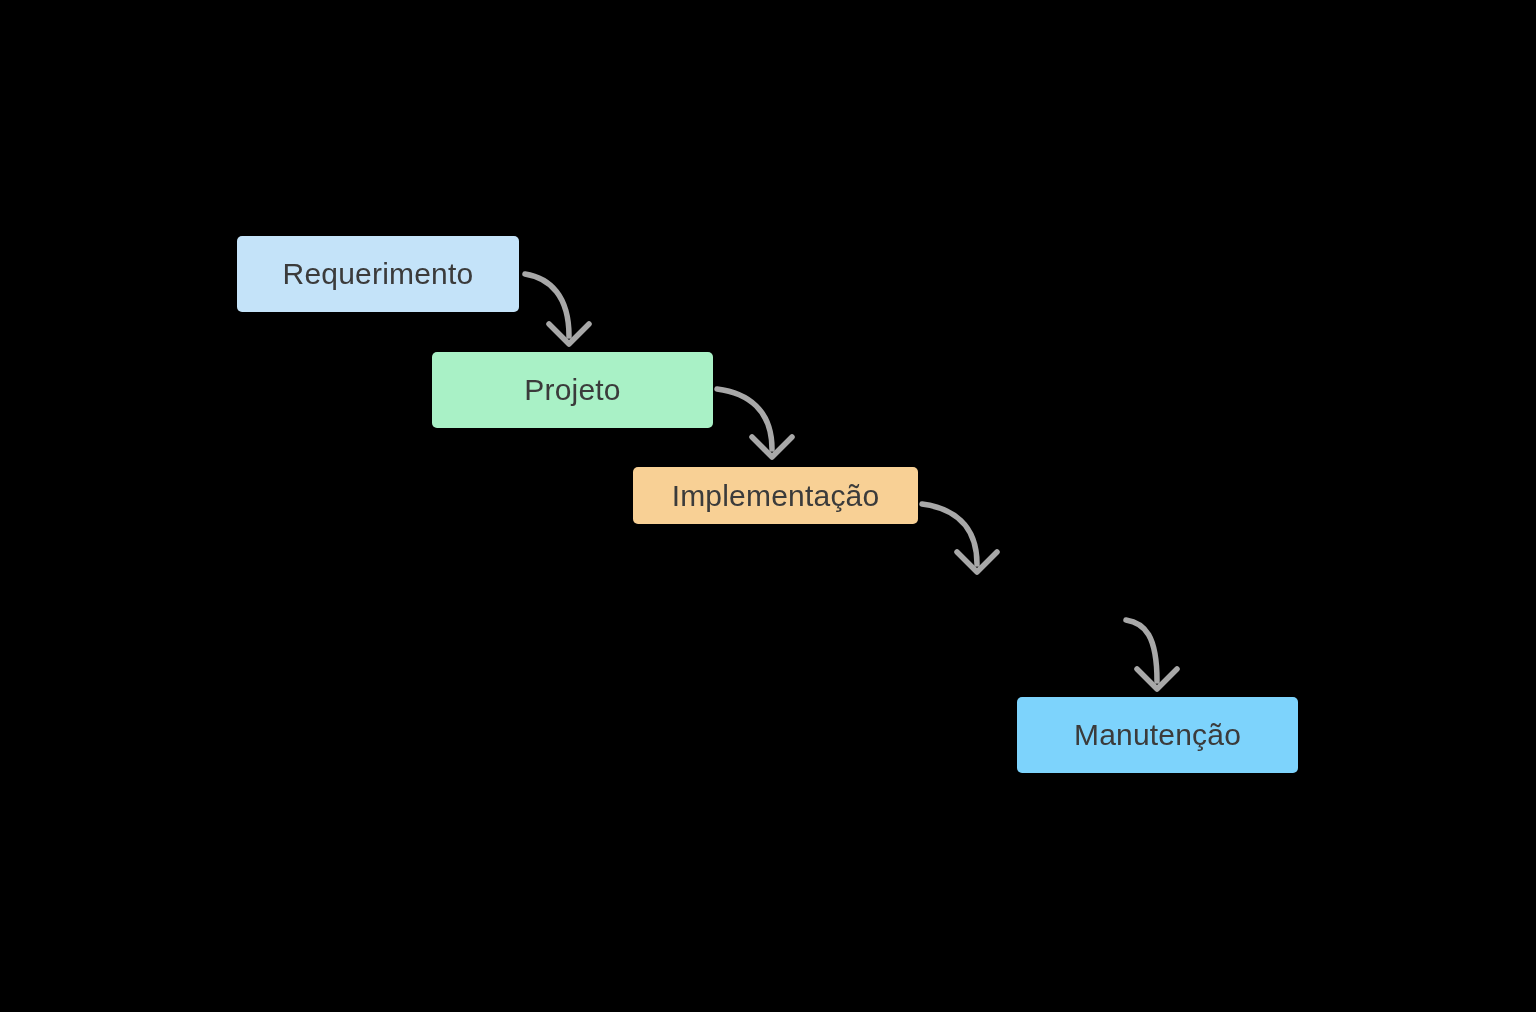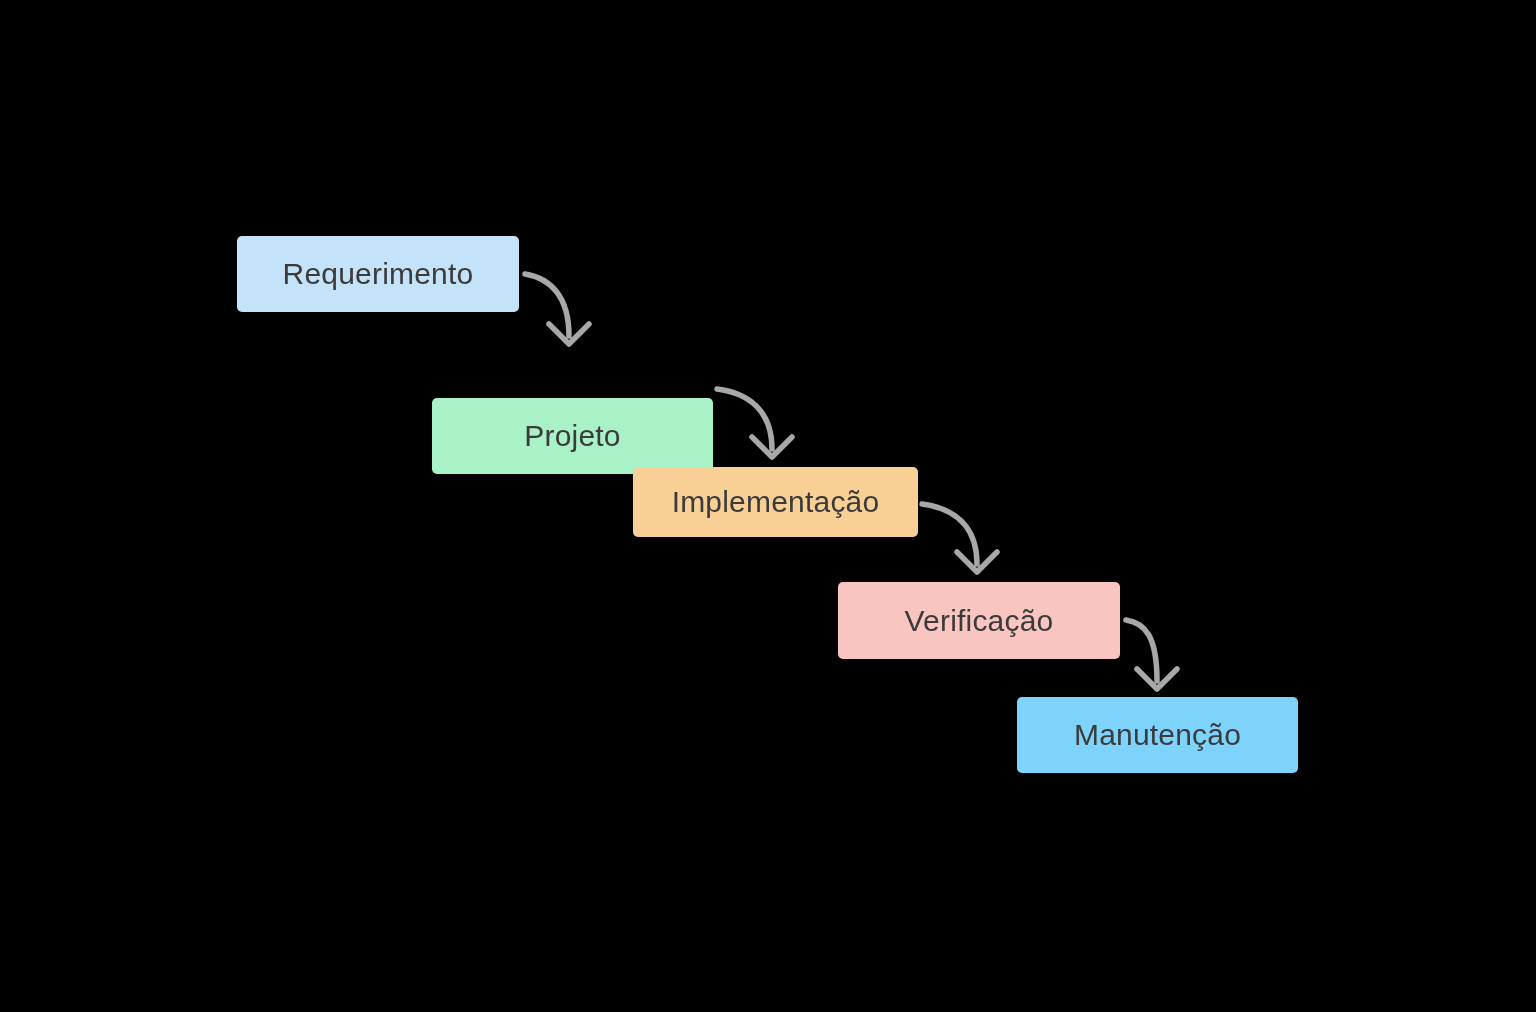--- a/index.html
+++ b/index.html
@@ -28,22 +28,22 @@
     box-sizing: border-box;
   }
   .stage-label {
     font-size: 30px;
     font-weight: 500;
     letter-spacing: 0.2px;
     white-space: nowrap;
   }
   
   .stage-1 { left: 237px;  top: 236px; width: 282px; height: 76px; }
-  .stage-2 { left: 432px;  top: 352px; width: 281px; height: 76px; margin-top: 46px; }
-  .stage-3 { left: 633px;  top: 467px; width: 285px; height: 70px; }
+  .stage-2 { left: 432px;  top: 352px; width: 281px; height: 76px; }
+  .stage-3 { left: 633px;  top: 467px; width: 285px; height: 57px; }
   .stage-4 { left: 838px;  top: 582px; width: 282px; height: 77px; }
   .stage-5 { left: 1017px; top: 697px; width: 281px; height: 76px; }
 
   .arrows-layer {
     position: absolute;
     top: 0; left: 0;
     pointer-events: none;
   }
   .arrow-path {
     fill: none;
@@ -69,21 +69,18 @@
   </div>
 
   <div class="stage stage-2" style="background: rgb(169, 241, 198); color: rgb(59, 59, 59);">
     <span class="stage-label">Projeto</span>
   </div>
 
   <div class="stage stage-3" style="background: rgb(248, 208, 149); color: rgb(59, 59, 59);">
     <span class="stage-label">Implementação</span>
   </div>
 
-  <div class="stage stage-4" style="background: rgb(249, 197, 192); color: rgb(59, 59, 59);">
-    <span class="stage-label">Verificação</span>
-  </div>
 
   <div class="stage stage-5" style="background: #7dd3fc; color: rgb(59, 59, 59);">
     <span class="stage-label">Manutenção</span>
   </div>
 
 </div>
 
 </body></html>

